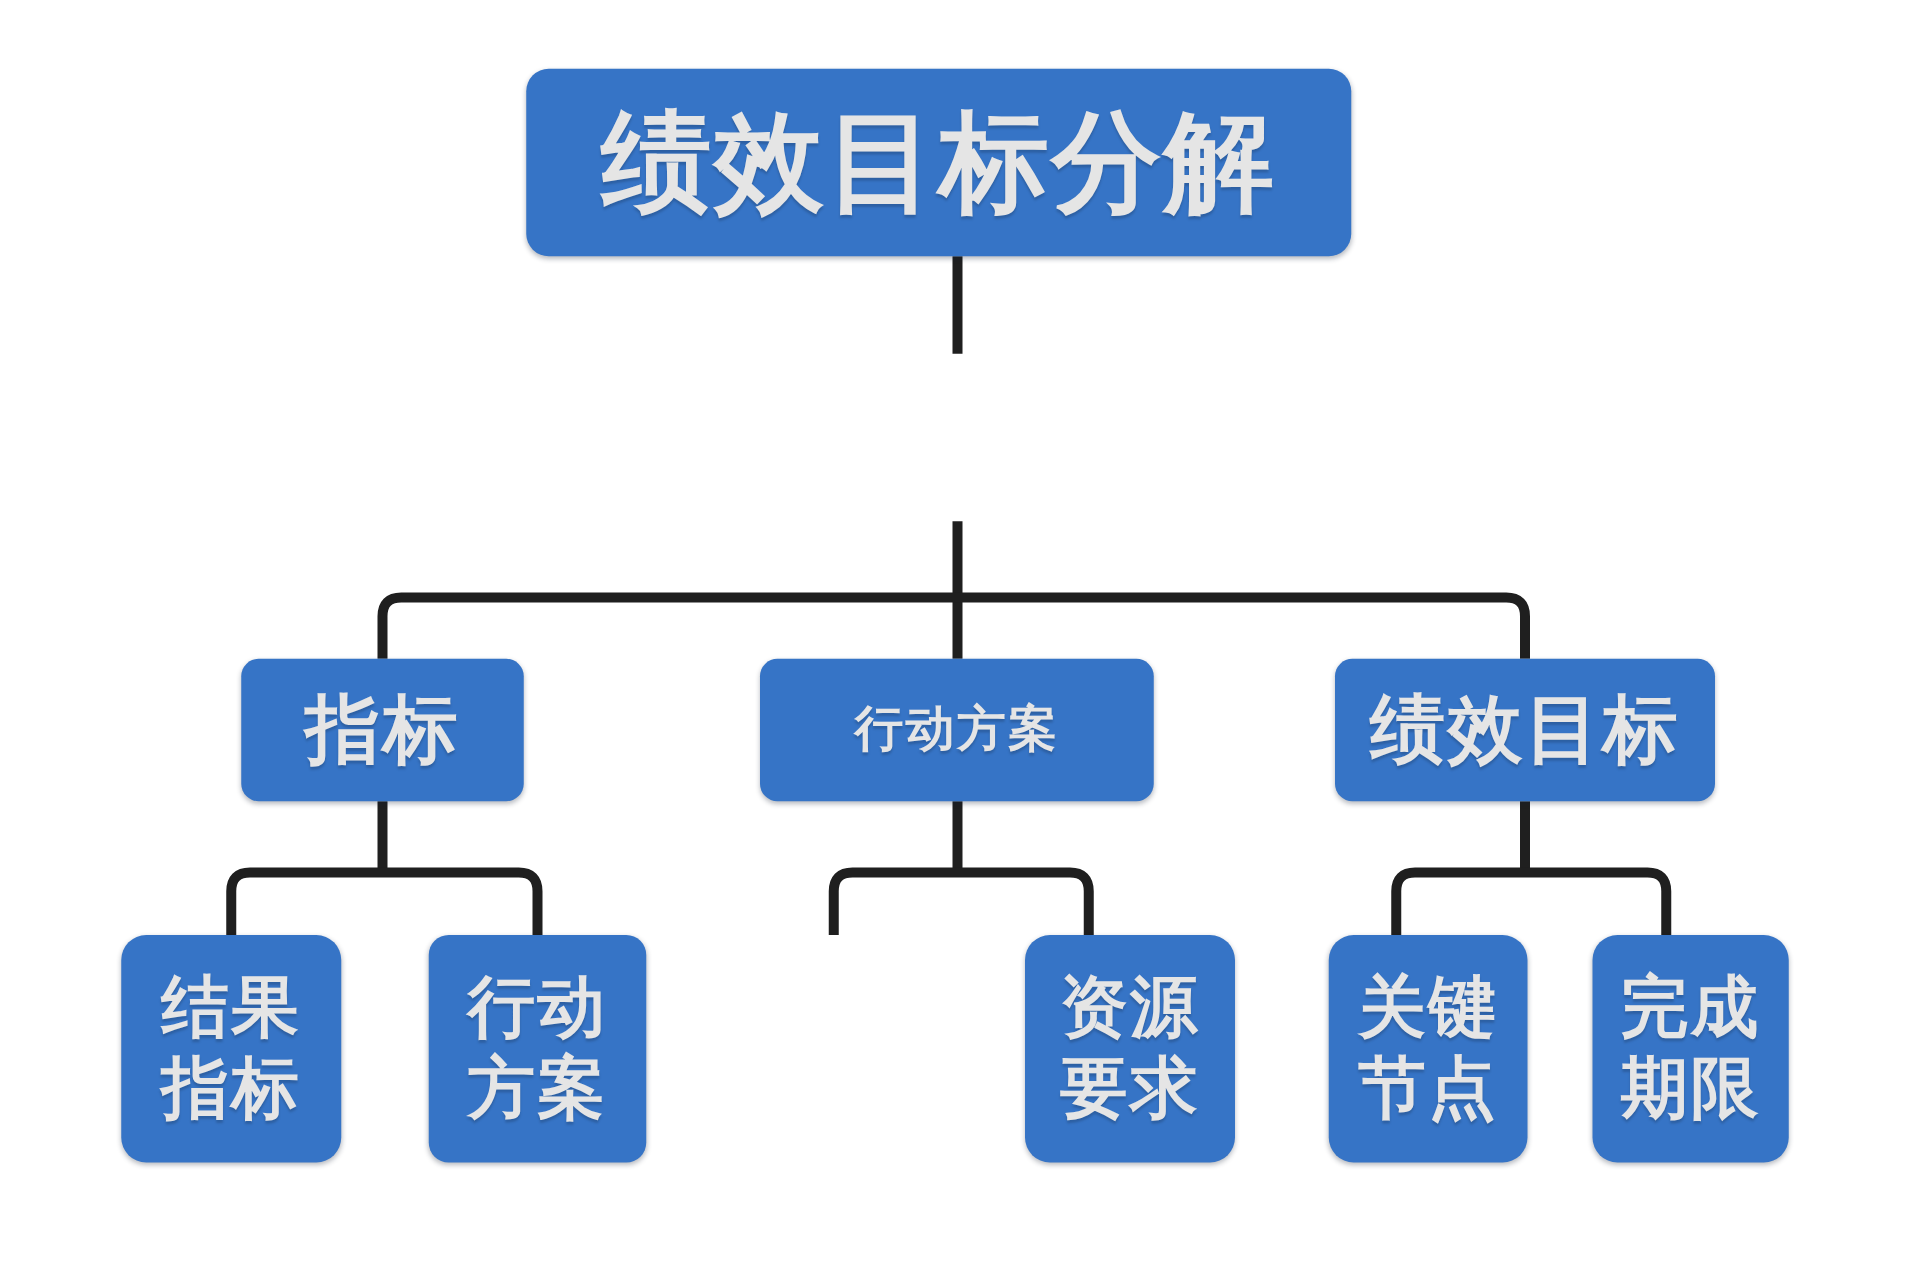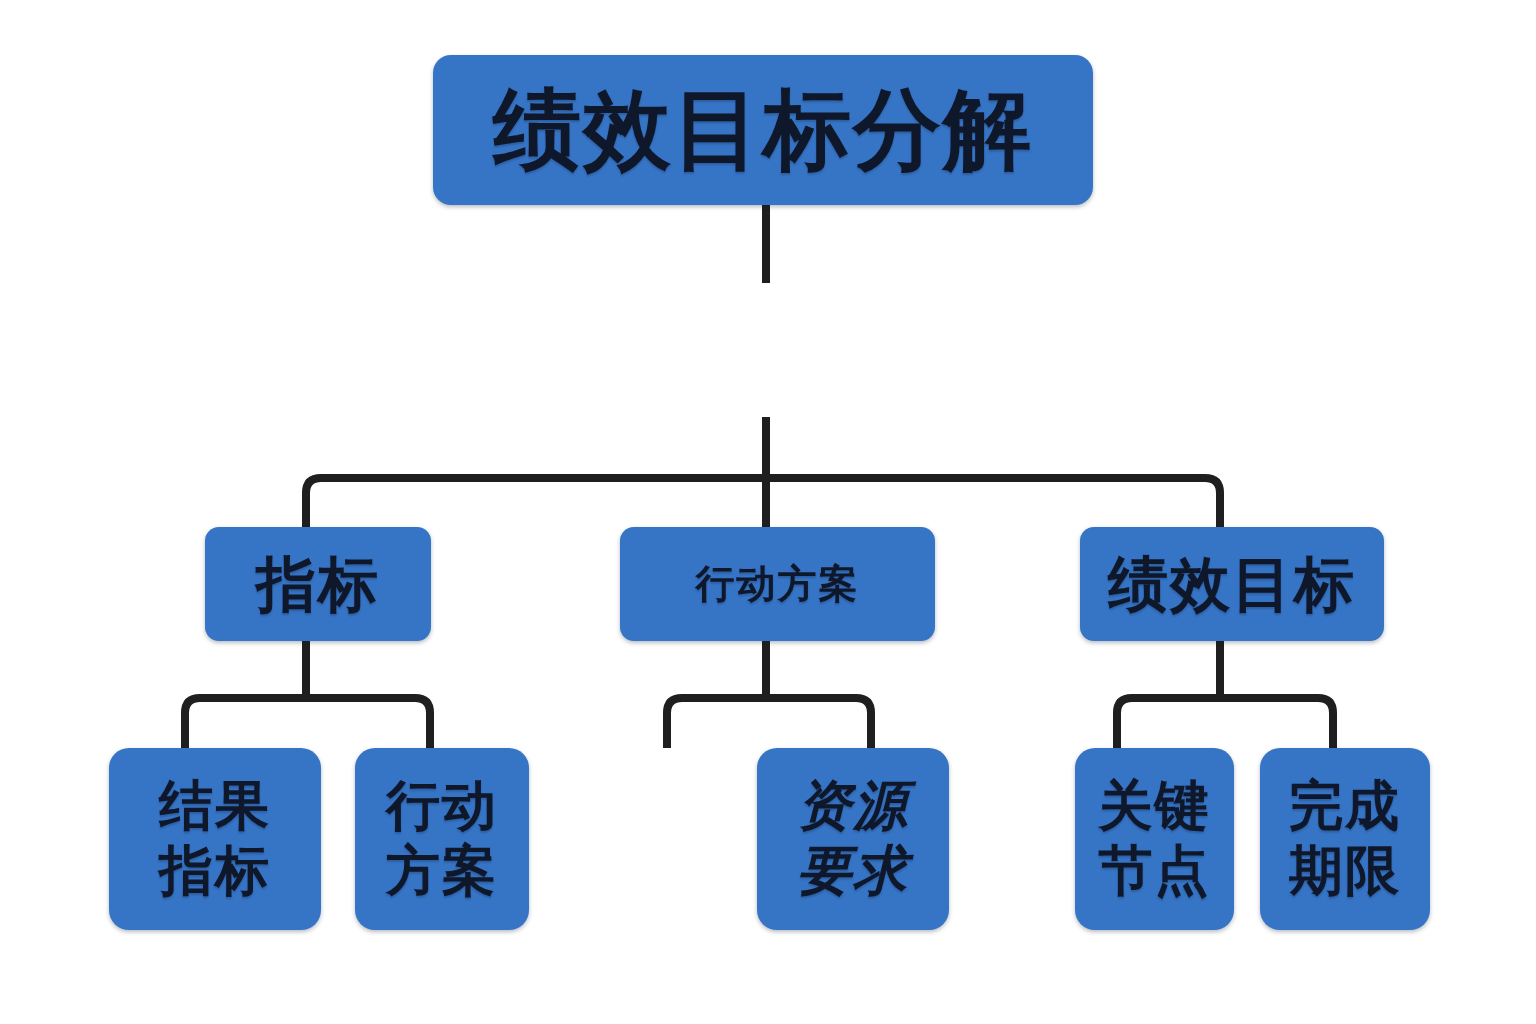--- a/index.html
+++ b/index.html
@@ -20,45 +20,44 @@
     left: 0;
     top: 0;
     width: 1536px;
     height: 1024px;
     pointer-events: none;
   }
   .node {
     position: absolute;
     box-sizing: border-box;
     background: #3674c6;
-    color: #0f172a;
+    color: #e5e5e5;
     display: flex;
     align-items: center;
     justify-content: center;
     text-align: right;
     font-weight: 900;
     white-space: pre-line;
     box-shadow: 0 2px 4px rgba(20, 30, 50, 0.30);
     text-shadow: 0 2px 2px rgba(0, 0, 0, 0.18);
     line-height: 1.15;
     letter-spacing: 2px;
-    margin-left: 12px;
   }
   .node-root   { left: 421px;  top: 55px;  width: 660px; height: 150px; font-size: 88px; border-radius: 18px; }
   .node-goal   { left: 575px;  top: 283px; width: 380px; height: 134px; font-size: 70px; border-radius: 16px; }
   .node-b0     { left: 193px;  top: 527px; width: 226px; height: 114px; font-size: 60px; border-radius: 14px; }
   .node-b1     { left: 608px;  top: 527px; width: 315px; height: 114px; font-size: 39px; border-radius: 14px; }
   .node-b2     { left: 1068px; top: 527px; width: 304px; height: 114px; font-size: 60px; border-radius: 14px; }
   .node-leaf   { top: 748px; height: 182px; font-size: 54px; border-radius: 20px; line-height: 1.2; }
-  .node-c0 { left: 97px;   width: 212px; }
-  .node-c1 { left: 343px;  width: 174px; }
+  .node-c0 { left: 97px;   width: 176px; }
+  .node-c1 { left: 343px;  width: 174px; border-radius: 16px; }
   .node-c2 { left: 582px;  width: 170px; }
-  .node-c3 { left: 745px;  width: 192px; font-style: italic; }
+  .node-c3 { left: 820px;  width: 168px; }
   .node-c4 { left: 1063px; width: 159px; }
-  .node-c5 { left: 1248px; width: 170px; }
+  .node-c5 { left: 1274px; width: 157px; }
 </style>
 </head>
 <body>
 
 <div class="stage">
 
   <svg class="connectors" viewBox="0 0 1536 1024" xmlns="http://www.w3.org/2000/svg" fill="none" stroke="#1f1f1f" stroke-width="8">
     <path d="M766 205 V283"></path>
     <path d="M766 417 V527"></path>
     <path d="M306 527 V493 Q306 478 321 478 H1205 Q1220 478 1220 493 V527"></path>

